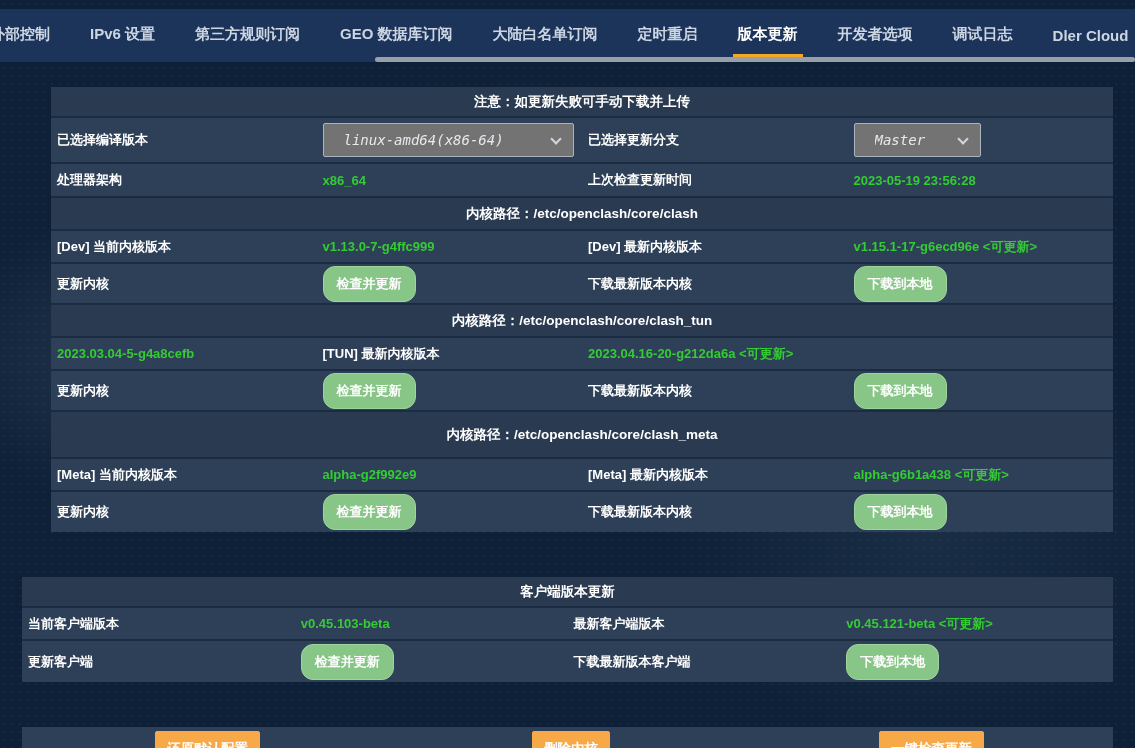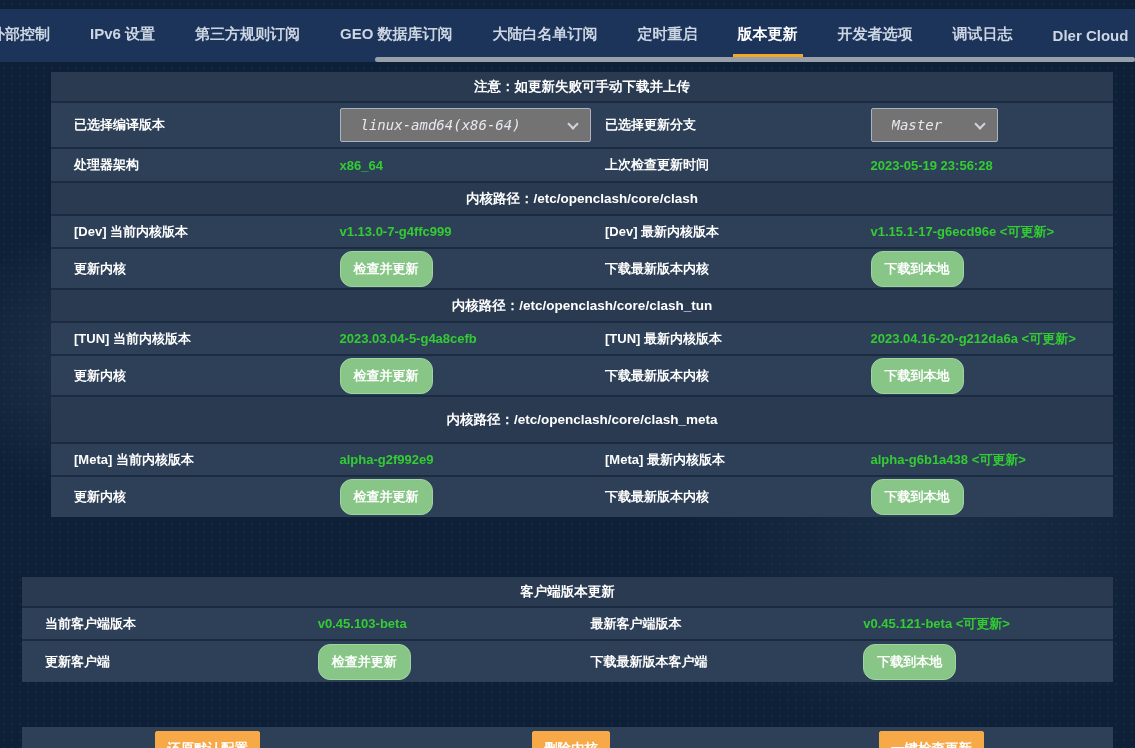--- a/index.html
+++ b/index.html
@@ -41,21 +41,21 @@
   .row { border-bottom:2px solid #1a2b42; }
   .row:last-child { border-bottom:none; }
   .row.header {
     background:#293a51; display:flex; align-items:center; justify-content:center;
     color:#ffffff; font-weight:700; font-size:13.5px;
   }
   .row.fields {
     background:#2e4058; display:grid;
     grid-template-columns:25% 25% 25% 25%; align-items:center;
   }
-  .cell { padding-left:6px;margin-left:17px; }
+  .cell { padding-left:6px; }
   .label { color:#ffffff; font-weight:700; font-size:13px; }
   .green { color:#33cc33; font-weight:700; font-size:13px; }
 
   
   .selwrap { position:relative; display:inline-block; }
   select {
     appearance:none; -webkit-appearance:none;
     background:#737373; color:#e6e9ed;
     border:1px solid #aab4c0; border-radius:2px;
     font-family:"DejaVu Sans Mono","Liberation Mono",monospace;
@@ -100,21 +100,21 @@
     <div class="tab">大陆白名单订阅</div>
     <div class="tab">定时重启</div>
     <div class="tab active">版本更新</div>
     <div class="tab">开发者选项</div>
     <div class="tab">调试日志</div>
     <div class="tab">Dler Cloud</div>
   </div>
   <div class="tab-scrollbar"></div>
 </div>
 
-<div class="tbl" style="top:72px;padding-left:29px;">
+<div class="tbl" style="top:87px;padding-left:29px;">
 
   <div class="row header" style="height:31px;">
     <span>注意：如更新失败可手动下载并上传</span>
   </div>
 
   <div class="row fields" style="height:46px;">
     <div class="cell label">已选择编译版本</div>
     <div class="cell">
       <span class="selwrap sel-compile">
         <select>
@@ -154,21 +154,20 @@
     <div class="cell label">更新内核</div>
     <div class="cell"><button class="btn-green">检查并更新</button></div>
     <div class="cell label">下载最新版本内核</div>
     <div class="cell"><button class="btn-green">下载到本地</button></div>
   </div>
 
   <div class="row header" style="height:33px;">
     <span>内核路径：/etc/openclash/core/clash_tun</span>
   </div>
   <div class="row fields" style="height:33px;">
-    <div class="cell label">[TUN] 当前内核版本</div>
     <div class="cell green">2023.03.04-5-g4a8cefb</div>
     <div class="cell label">[TUN] 最新内核版本</div>
     <div class="cell green">2023.04.16-20-g212da6a &lt;可更新&gt;</div>
   </div>
   <div class="row fields" style="height:41px;">
     <div class="cell label">更新内核</div>
     <div class="cell"><button class="btn-green">检查并更新</button></div>
     <div class="cell label">下载最新版本内核</div>
     <div class="cell"><button class="btn-green">下载到本地</button></div>
   </div>

